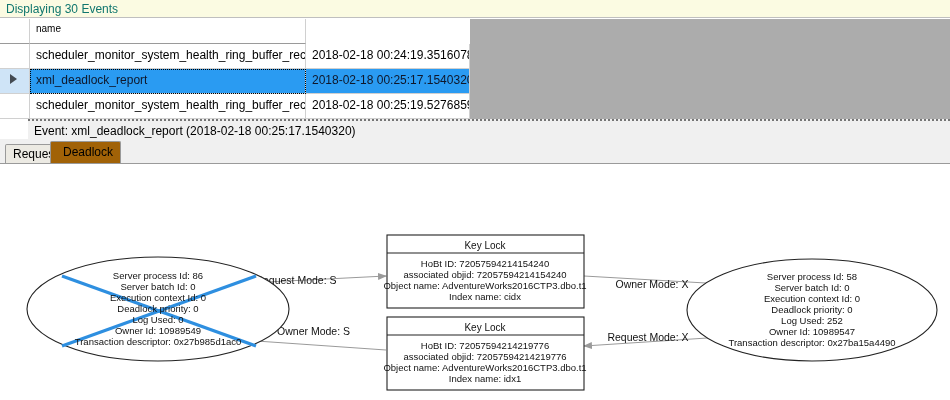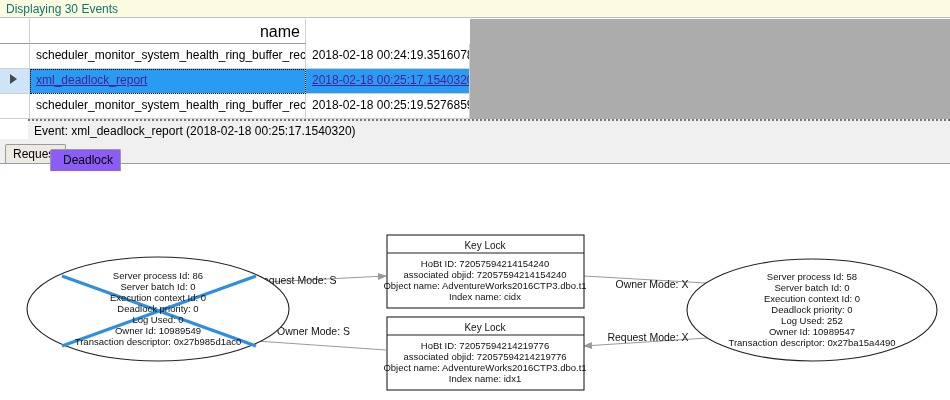--- a/index.html
+++ b/index.html
@@ -84,30 +84,28 @@
     padding: 0;
     position: relative;
     background: #ffffff;
   }
   .cell.name { width: 276px; }
   .cell.ts   { width: 164px; border-right: 1px solid #d0d0d0; }
 
   .header .cell {
     background: #ffffff;
     border-bottom: 1px solid #9a9a9a;
-    font-size: 16px;
+    font-size: 10px;
     color: #000;
-    text-align: right;
   }
 
   .row-selected .cell.name,
   .row-selected .cell.ts {
     background: #2a9bf2;
-    color: #4c1d95;
-    text-decoration: underline;
+    color: #0f172a;
   }
   .row-selected .cell.selector {
     background: #cfe4f7;
   }
   .focus-cell {
     outline: 1px dotted #000;
     outline-offset: -1px;
   }
   .arrow-glyph {
     position: absolute;
@@ -154,23 +152,23 @@
     border-bottom: none;
     background: #eceae3;
     font-size: 12px;
     padding: 2px 7px 0 7px;
     white-space: nowrap;
     border-radius: 2px 2px 0 0;
   }
   .tab.inactive { left: 5px; }
   .tab.active {
     left: 50px;
-    top: 10px;
+    top: 2px;
     height: 22px;
-    background: #8b5cf6;
+    background: #a16207;
     z-index: 3;
     padding-top: 3px;
     padding-left: 12px;
   }
 
   
   .canvas {
     position: absolute;
     left: 0; top: 163px;
     width: 950px;

